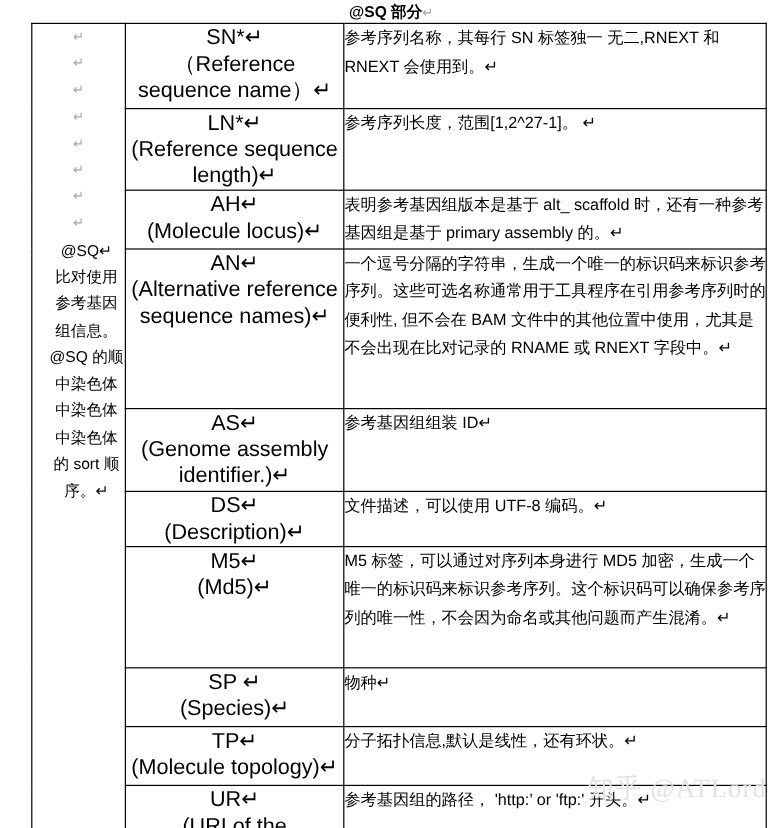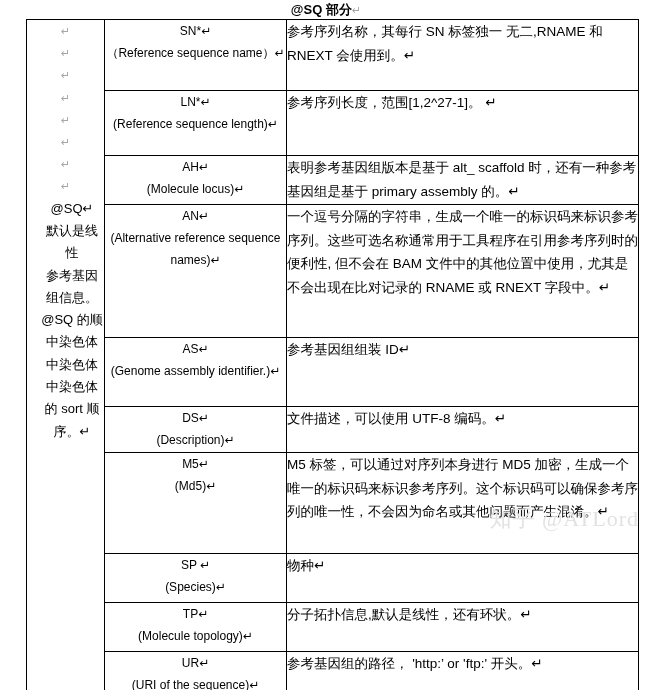--- a/index.html
+++ b/index.html
@@ -12,21 +12,21 @@
     height: 690px;
     font-family: "Liberation Sans", "DejaVu Sans", sans-serif;
     color: #000000;
     position: relative;
     overflow: hidden;
   }
 
   .page {
     position: relative;
     width: 652px;
-    height: 552px;
+    height: 690px;
   }
 
   .doc-title {
     width: 652px;
     text-align: center;
     font-size: 13px;
     font-weight: bold;
     line-height: 18px;
     padding-top: 1px;
     letter-spacing: 0px;
@@ -60,21 +60,21 @@
   td.col-group {
     width: 77px;
     text-align: center;
     font-size: 13px;
     line-height: 22.3px;
     padding: 2px 3px 0 3px;
   }
   td.col-tag {
     width: 181px;
     text-align: center;
-    font-size: 12px;
+    font-size: 18px;
     line-height: 22.2px;
     padding: 2px 6px 0 6px;
   }
   td.col-desc {
     text-align: left;
     font-size: 13.5px;
     line-height: 23.6px;
     padding: 1px 4px 0 5px;
   }
 
@@ -125,36 +125,36 @@
         <td class="col-group" rowspan="10">
           <span class="ret-col">↵</span>
           <span class="ret-col">↵</span>
           <span class="ret-col">↵</span>
           <span class="ret-col">↵</span>
           <span class="ret-col">↵</span>
           <span class="ret-col">↵</span>
           <span class="ret-col">↵</span>
           <span class="ret-col">↵</span>
           <span class="group-text">@SQ↵</span>
-          <span class="group-text">默认是线性</span>
+          <span class="group-text">比对使用</span>
           <span class="group-text">参考基因</span>
           <span class="group-text">组信息。</span>
           <span class="group-text">@SQ 的顺</span>
           <span class="group-text">中染色体</span>
           <span class="group-text">中染色体</span>
           <span class="group-text">中染色体</span>
           <span class="group-text">的 sort 顺</span>
           <span class="group-text">序。↵</span>
         </td>
         <td class="col-tag" style="height:70px">
           <span class="tag-main">SN*↵</span>
           <span class="tag-sub">（Reference sequence name）↵</span>
         </td>
         <td class="col-desc">
-          <span class="desc-text">参考序列名称，其每行 SN 标签独一 无二,RNAME 和 RNEXT 会使用到。↵</span>
+          <span class="desc-text">参考序列名称，其每行 SN 标签独一 无二,RNEXT 和 RNEXT 会使用到。↵</span>
         </td>
       </tr>
 
       <tr>
         <td class="col-tag" style="height:64px">
           <span class="tag-main">LN*↵</span>
           <span class="tag-sub">(Reference sequence length)↵</span>
         </td>
         <td class="col-desc">
           <span class="desc-text">参考序列长度，范围[1,2^27-1]。 ↵</span>

